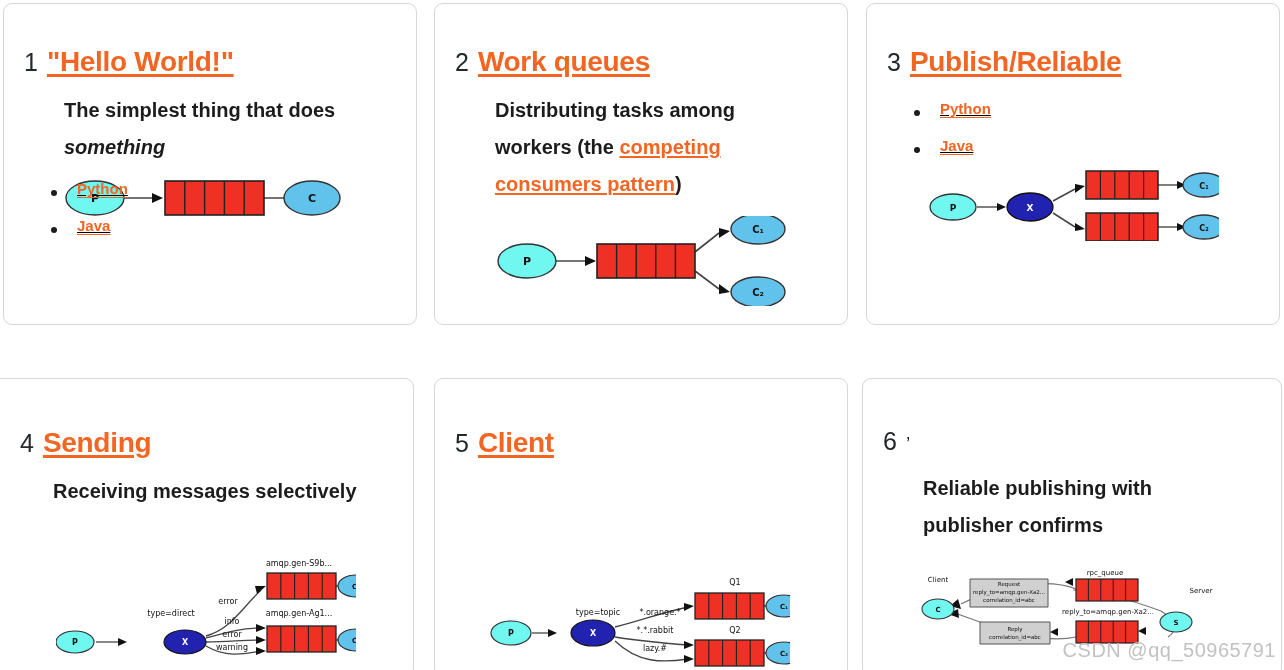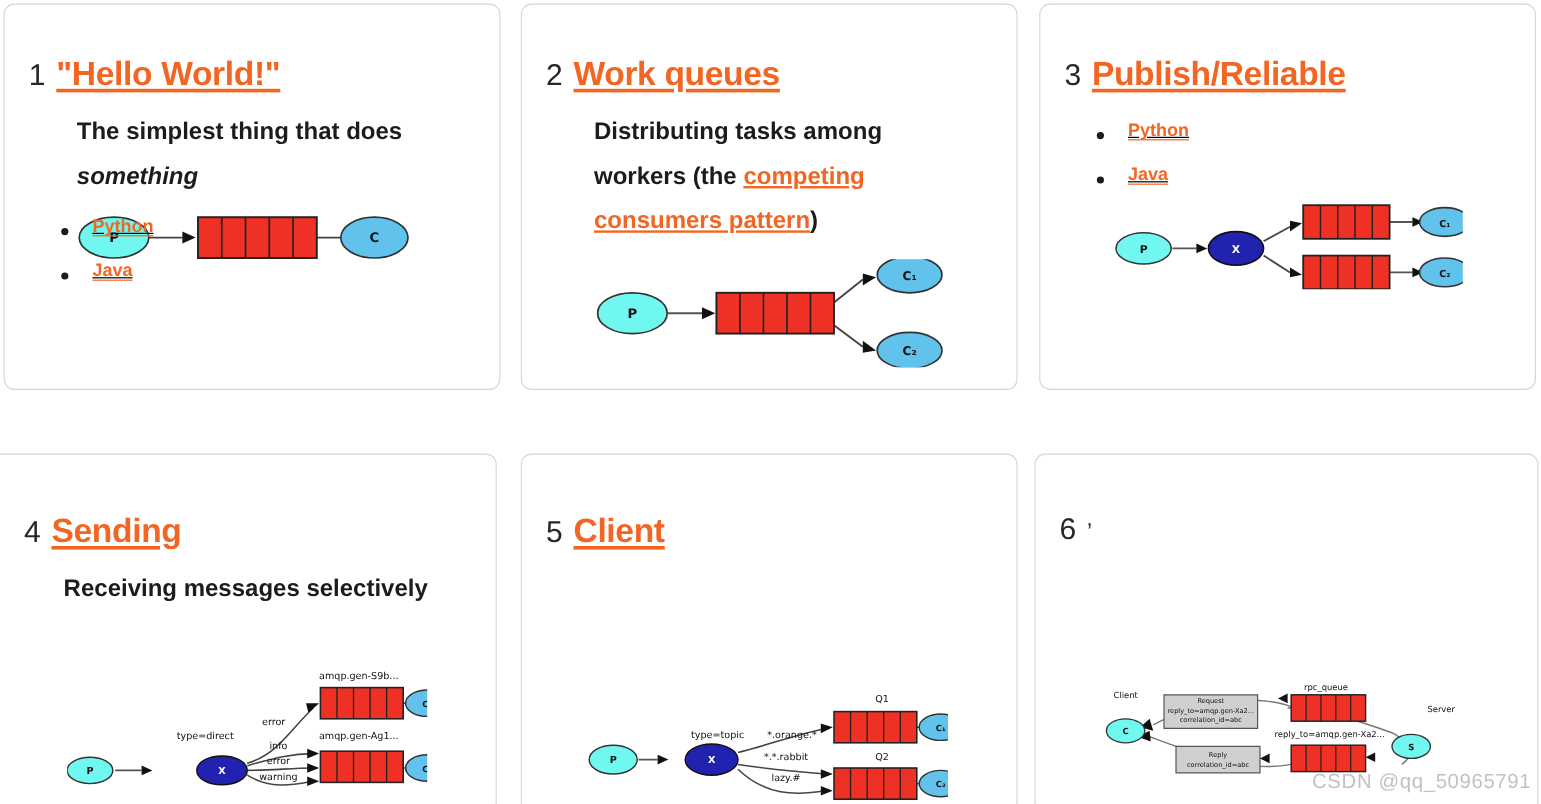--- a/index.html
+++ b/index.html
@@ -117,21 +117,21 @@
     position: absolute;
   }
   .dg-txt {
     font-family: "DejaVu Sans", sans-serif;
     fill: #111111;
   }
   .watermark {
     position: absolute;
     right: 8px;
     bottom: 8px;
-    font-size: 17px;
+    font-size: 20px;
     color: #c2c2c2;
     letter-spacing: 0.5px;
     font-family: "Liberation Sans", sans-serif;
   }
 </style>
 </head>
 <body>
 
 <div id="stage">
 
@@ -377,20 +377,21 @@
         <text class="dg-txt" x="294" y="85" font-size="7" text-anchor="middle" font-weight="700">C₂</text>
       </svg>
     </div>
   </div>
 
   <div class="card r2 b3">
     <div class="card-head">
       <span class="head-num">6</span>
       <span class="head-tick">’</span>
     </div>
+    <div class="card-desc">Reliable publishing with publisher confirms</div>
     <div class="diagram" style="left:55px; top:180px;">
       <svg width="300" height="100" viewBox="0 0 300 100" xmlns="http://www.w3.org/2000/svg">
         <text class="dg-txt" x="20" y="23" font-size="7" text-anchor="middle">Client</text>
         <text class="dg-txt" x="283" y="34" font-size="7" text-anchor="middle">Server</text>
         <text class="dg-txt" x="187" y="16" font-size="7" text-anchor="middle">rpc_queue</text>
         <text class="dg-txt" x="190" y="55" font-size="7" text-anchor="middle">reply_to=amqp.gen-Xa2...</text>
 
         <path d="M43,45 C90,20 140,22 158,30" fill="none" stroke="#777" stroke-width="1.2"></path>
         <polygon points="40,40 32,47 43,50" fill="#111"></polygon>
         <path d="M155,31 C180,31 210,40 243,52" fill="none" stroke="#777" stroke-width="1.2"></path>

